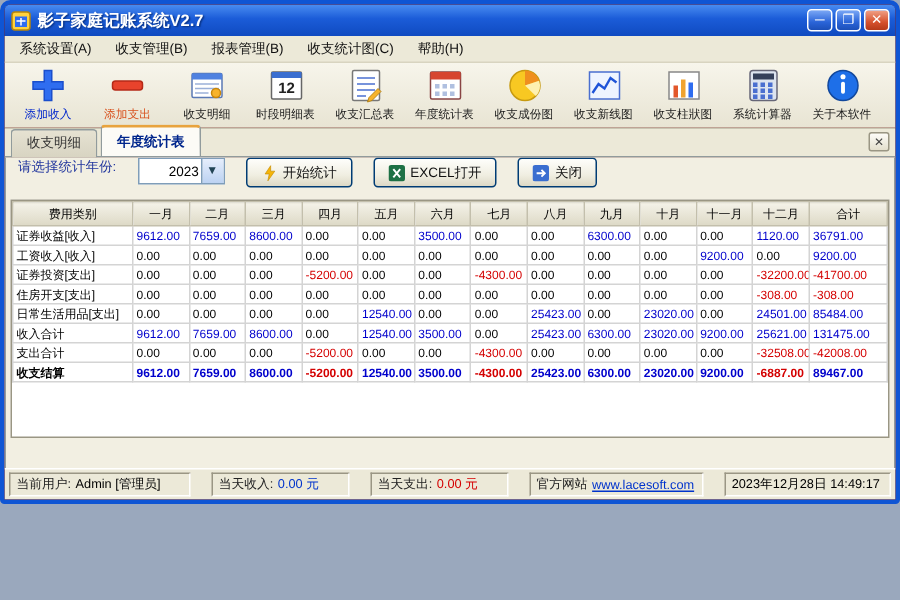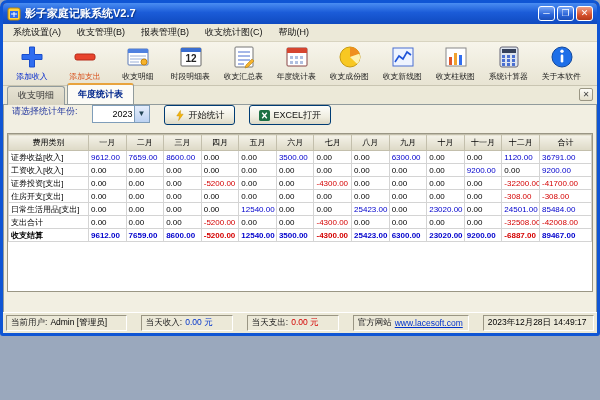--- a/index.html
+++ b/index.html
@@ -245,20 +245,27 @@
           </svg>
         <span>开始统计</span>
       </span>
       <span class="xp-btn">
         <svg width="11" height="11" viewBox="0 0 12 12">
             <rect width="12" height="12" rx="2" fill="#1e7145"></rect>
             <path d="M3.5 3 L8.5 9 M8.5 3 L3.5 9" stroke="#fff" stroke-width="1.4"></path>
           </svg>
         <span>EXCEL打开</span>
       </span>
+      <span class="xp-btn">
+        <svg width="11" height="11" viewBox="0 0 12 12">
+            <rect width="12" height="12" rx="2" fill="#3a6ed0"></rect>
+            <path d="M3 6 h5 M6.5 3.5 L9 6 L6.5 8.5" stroke="#fff" stroke-width="1.3" fill="none"></path>
+          </svg>
+        <span>关闭</span>
+      </span>
     </div>
 
     <div class="grid-wrap">
       <table class="grid">
         <thead>
             <tr>
               <th style="width: 80px;">费用类别</th>
               <th>一月</th>
               <th>二月</th>
               <th>三月</th>
@@ -347,20 +354,36 @@
               <td>0.00</td>
               <td class="pos">12540.00</td>
               <td>0.00</td>
               <td>0.00</td>
               <td class="pos">25423.00</td>
               <td>0.00</td>
               <td class="pos">23020.00</td>
               <td>0.00</td>
               <td class="pos">24501.00</td>
               <td class="pos">85484.00</td>
+            </tr>
+            <tr>
+              <td class="cat">收入合计</td>
+              <td class="pos">9612.00</td>
+              <td class="pos">7659.00</td>
+              <td class="pos">8600.00</td>
+              <td>0.00</td>
+              <td class="pos">12540.00</td>
+              <td class="pos">3500.00</td>
+              <td>0.00</td>
+              <td class="pos">25423.00</td>
+              <td class="pos">6300.00</td>
+              <td class="pos">23020.00</td>
+              <td class="pos">9200.00</td>
+              <td class="pos">25621.00</td>
+              <td class="pos">131475.00</td>
             </tr>
             <tr>
               <td class="cat">支出合计</td>
               <td>0.00</td>
               <td>0.00</td>
               <td>0.00</td>
               <td class="neg">-5200.00</td>
               <td>0.00</td>
               <td>0.00</td>
               <td class="neg">-4300.00</td>

